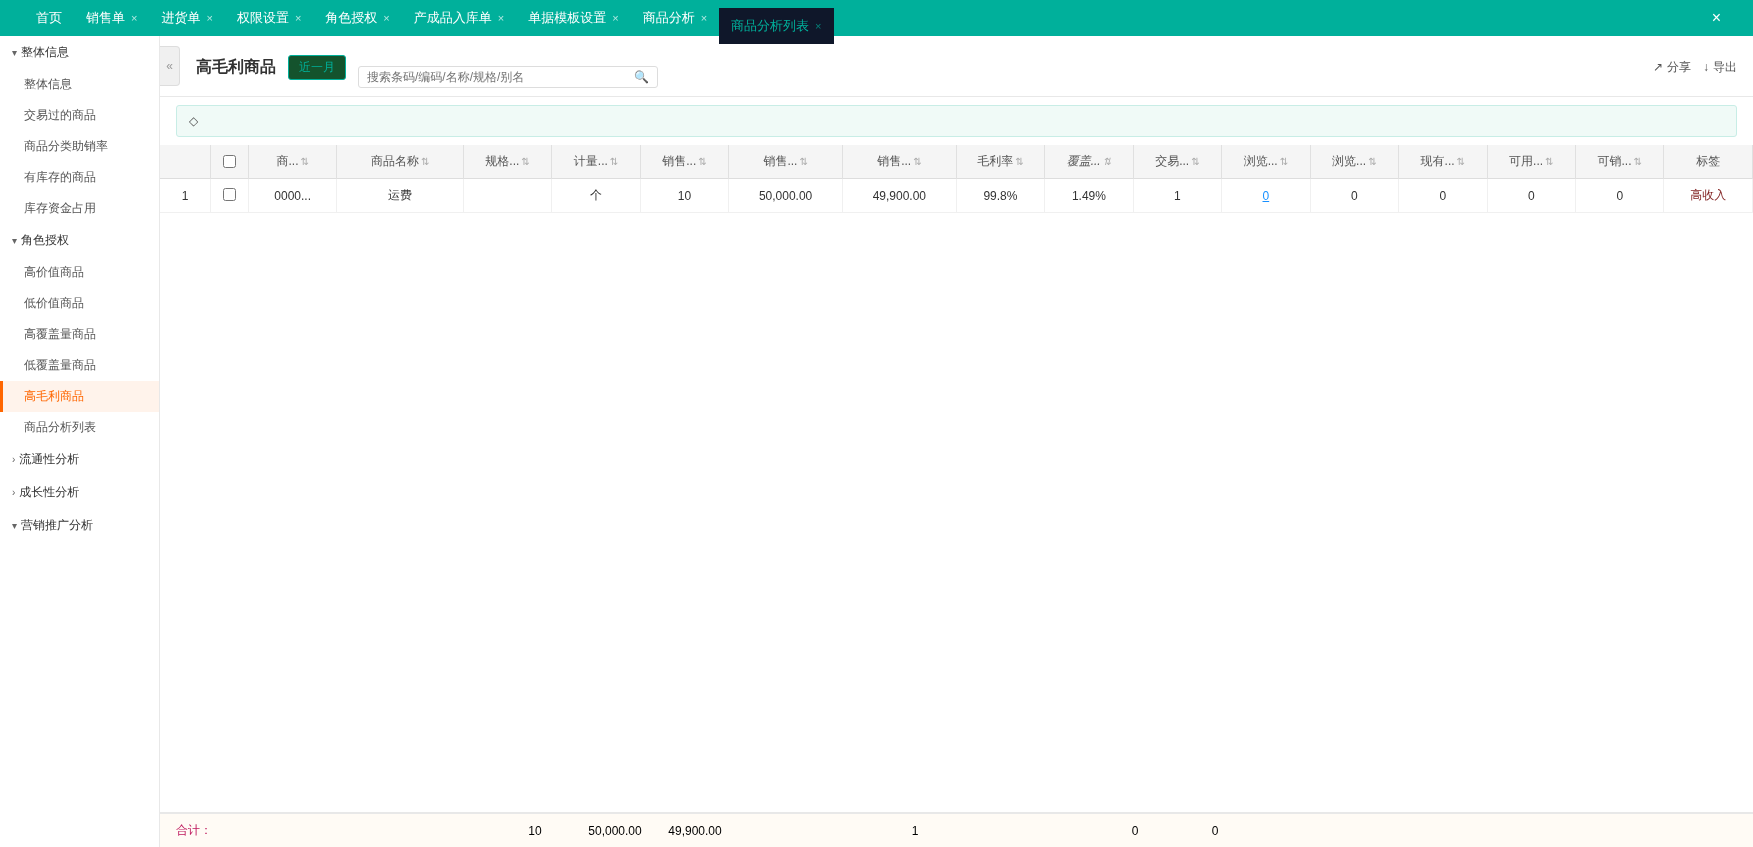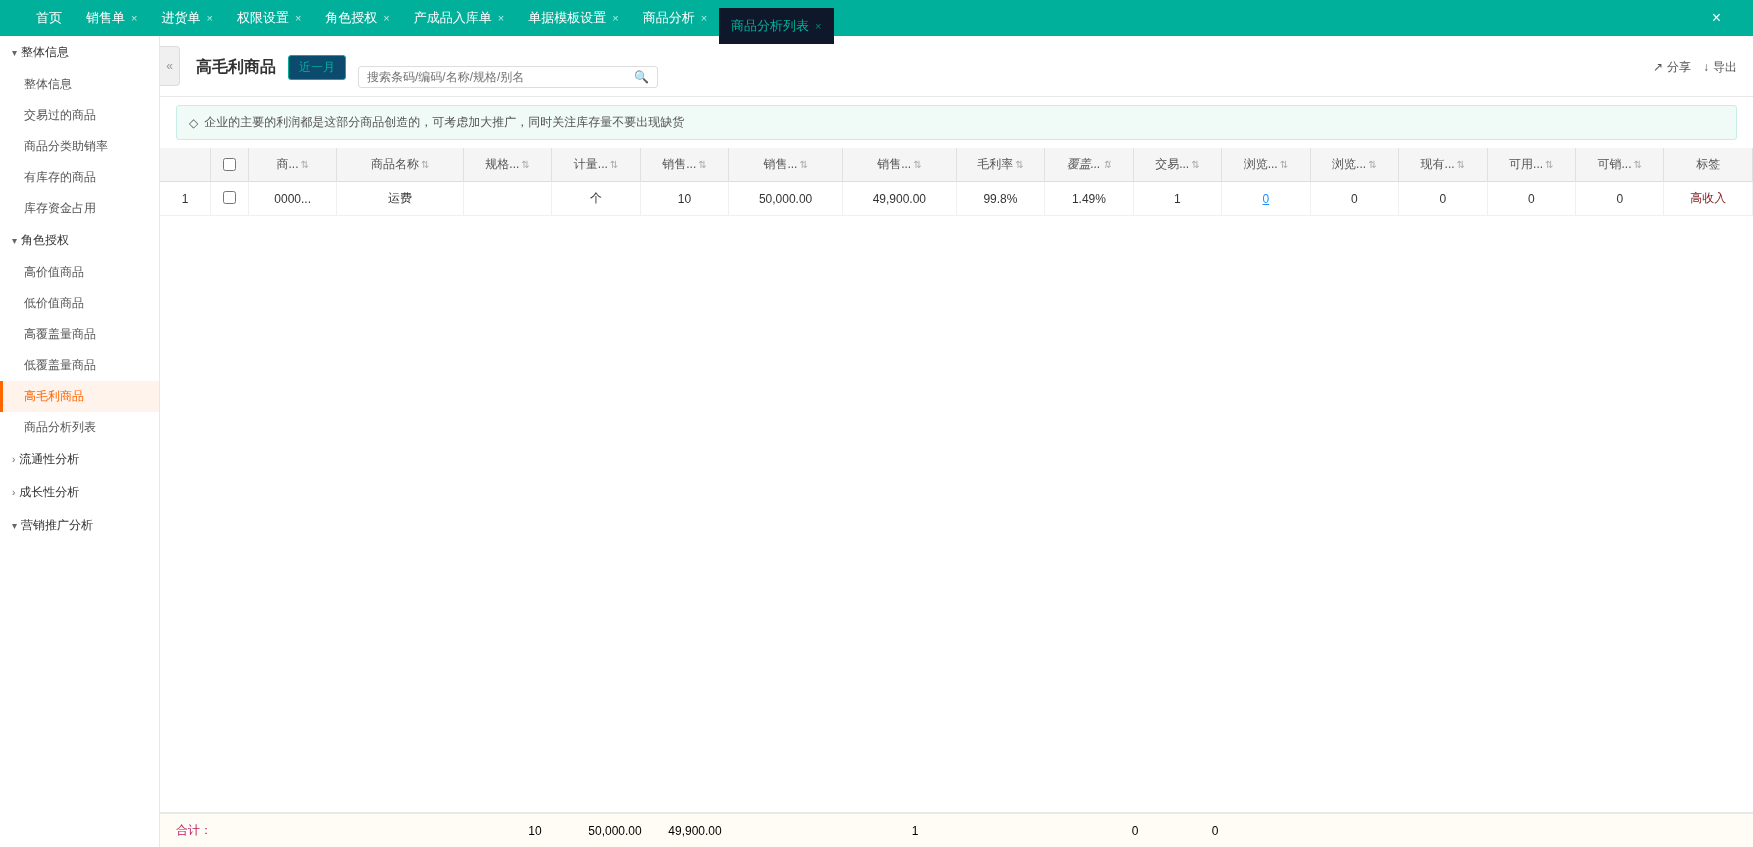--- a/index.html
+++ b/index.html
@@ -113,21 +113,21 @@
     .time-filter-btn {
       background: #fff;
       border: 1px solid #ddd;
       border-radius: 3px;
       padding: 3px 10px;
       cursor: pointer;
       font-size: 12px;
       color: #333;
     }
     .time-filter-btn.active {
-      background: #0c4a6e;
+      background: #14532d;
       border-color: #00b09b;
       color: #00b09b;
     }
     .search-box {
       display: flex;
       align-items: center;
       border: 1px solid #ddd;
       border-radius: 3px;
       padding: 3px 8px;
       flex: 1;
@@ -377,21 +377,20 @@
         </div>
         <div class="action-btn">
           <span>↓</span>
           <span>导出</span>
         </div>
       </div>
     </div>
 
     <div class="info-banner">
       <span>◇</span>
-      <span>企业的主要的利润都是这部分商品创造的，可考虑加大推广，同时关注库存量不要出现缺货</span>
     </div>
 
     <div class="table-wrapper">
       <table>
         <thead>
           <tr>
             <th style="width:40px;">
               <div class="col-header">
                   <span></span>
                 </div>

